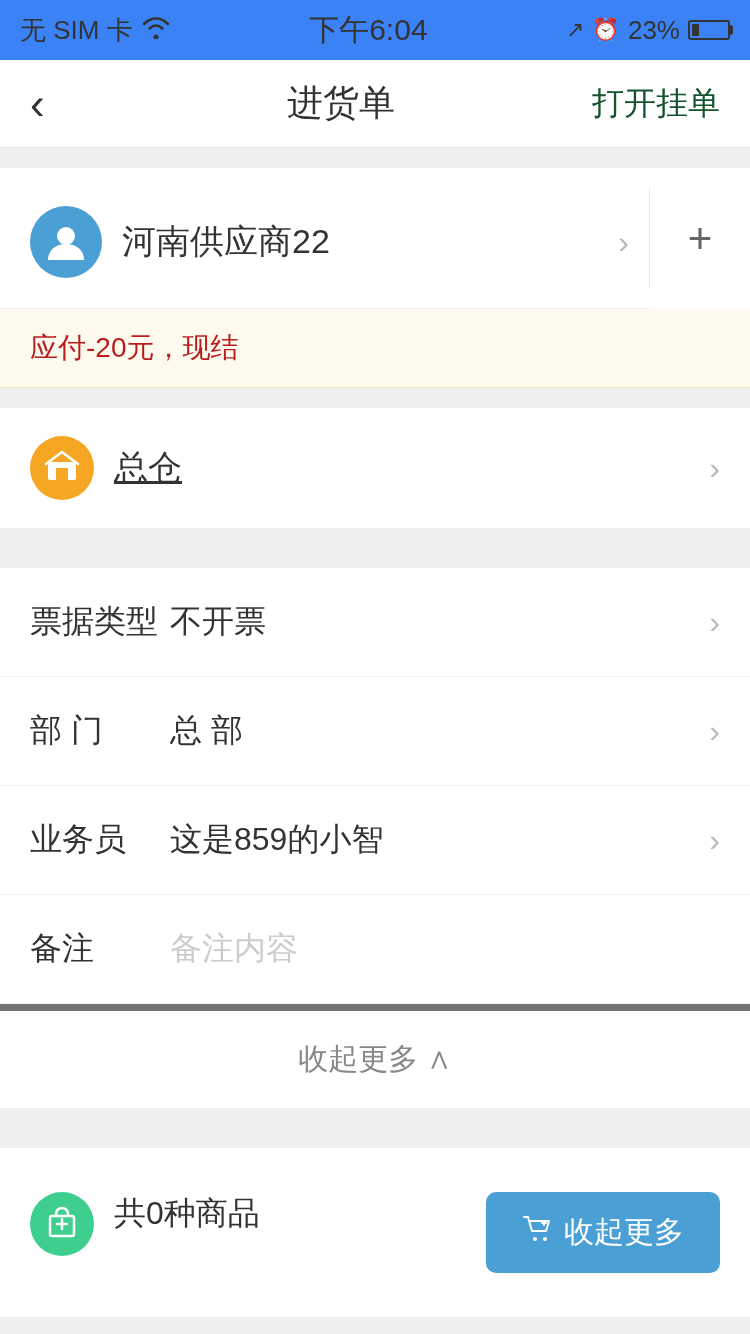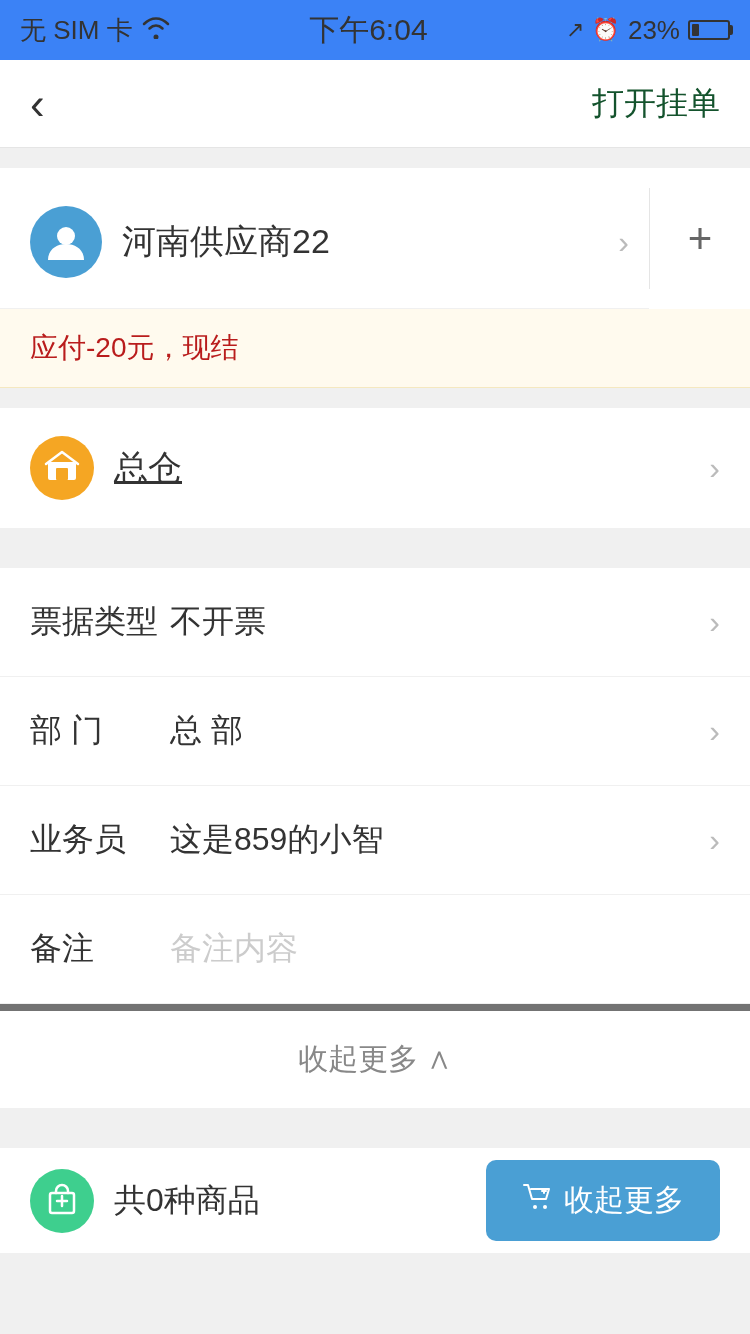--- a/index.html
+++ b/index.html
@@ -242,22 +242,22 @@
     .collapse-text {
       font-size: 30px;
       color: #888;
     }
 
     
     .product-section {
       background: #fff;
       margin-top: 20px;
       display: flex;
-      align-items: center;
-      padding: 12px 30px;
+      align-items: flex-start;
+      padding: 44px 30px;
     }
     .product-icon-wrap {
       width: 64px;
       height: 64px;
       border-radius: 50%;
       background: #3ecf8e;
       display: flex;
       align-items: center;
       justify-content: center;
       margin-right: 20px;
@@ -314,20 +314,21 @@
         <div class="battery-fill"></div>
       </div>
     </div>
   </div>
 </div>
 
 <div class="nav-bar">
   <div class="nav-back">
     <span style="font-size:44px; color:#333; font-weight:300;">‹</span>
   </div>
+  <div class="nav-title">进货单</div>
   <div class="nav-action">打开挂单</div>
 </div>
 
 <div class="content">
 
   <div class="section-gap"></div>
 
   <div class="supplier-section">
     <div class="supplier-main">
       <div class="supplier-avatar">

